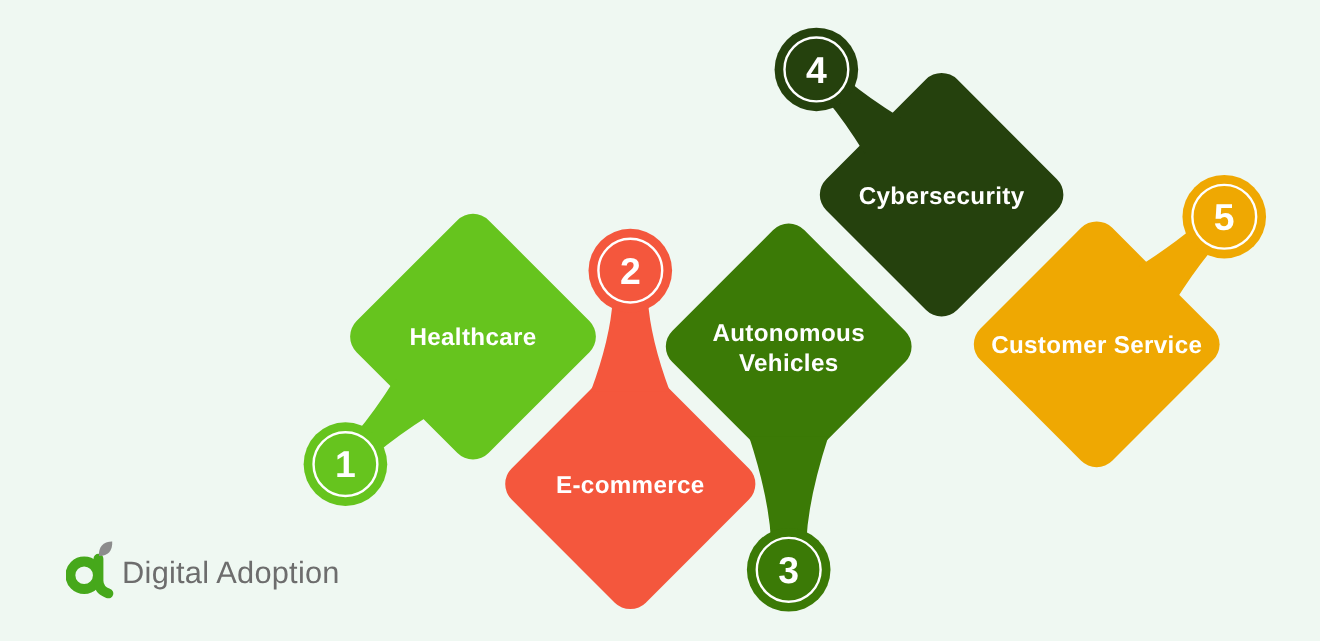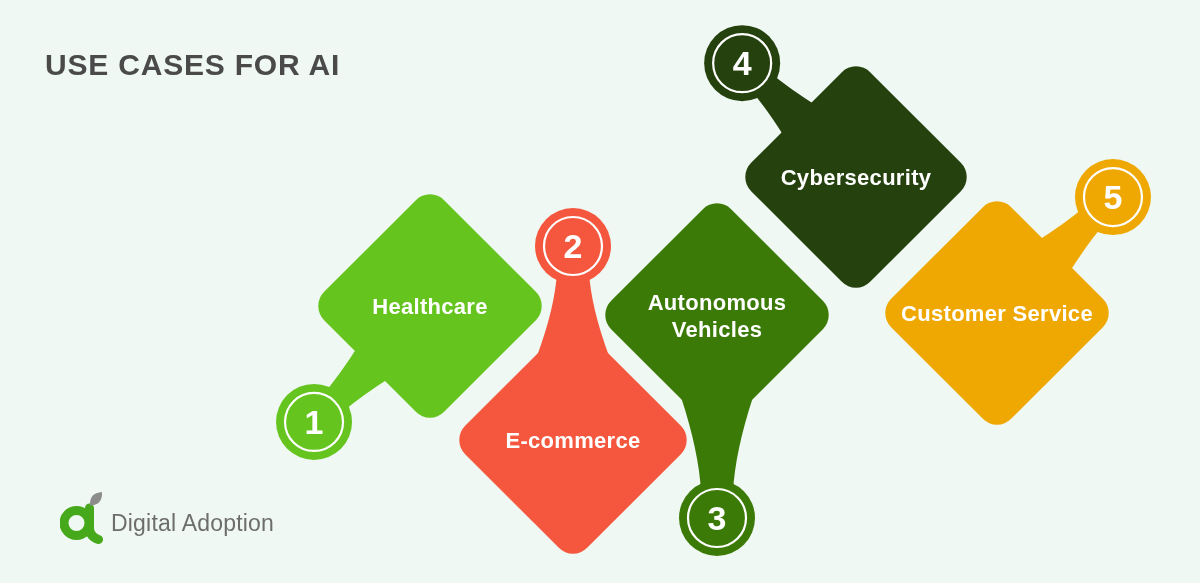--- a/index.html
+++ b/index.html
@@ -23,32 +23,31 @@
   .num{
     font-family:"Liberation Sans",sans-serif;
     font-weight:700;font-size:34px;fill:#ffffff;
     text-anchor:middle;
   }
   .brand{
     position:absolute;left:60px;top:492px;
     display:flex;align-items:flex-end;
   }
   .brand-text{
-    font-size:23px;font-weight:400;
+    font-size:28px;font-weight:400;
     margin-left:7px;margin-bottom:7px;
     letter-spacing:.2px;
     font-family:"Liberation Sans",sans-serif;
   }
 </style>
 </head>
 <body>
 
 <div class="stage" style="background: rgb(239, 248, 242);">
 
-  <div class="title" style="color: rgb(74, 74, 74);">USE CASES FOR AI</div>
 
   <svg class="diagram" width="1200" height="583" viewBox="0 0 1200 583">
       <g>
         <rect x="-84.85281374238569" y="-84.85281374238569" width="169.70562748477138" height="169.70562748477138" rx="20" ry="20" fill="#66c41e" transform="translate(430 306) rotate(45)"></rect>
         <path d="M 76.85281374238569 -23 Q 112.31818177180199 -15 138 -13 L 138 13 Q 112.31818177180199 15 76.85281374238569 23 Z" fill="#66c41e" transform="translate(430 306) rotate(135)"></path>
         <circle cx="314.03448788540624" cy="421.9655121145938" r="38" fill="#66c41e"></circle>
         <circle cx="314.03448788540624" cy="421.9655121145938" r="29" fill="none" stroke="#ffffff" stroke-width="2.2"></circle>
         <text x="314.03448788540624" y="433.9655121145938" class="num">1</text>
         <text class="label"><tspan x="430" y="314">Healthcare</tspan></text>
       </g>

